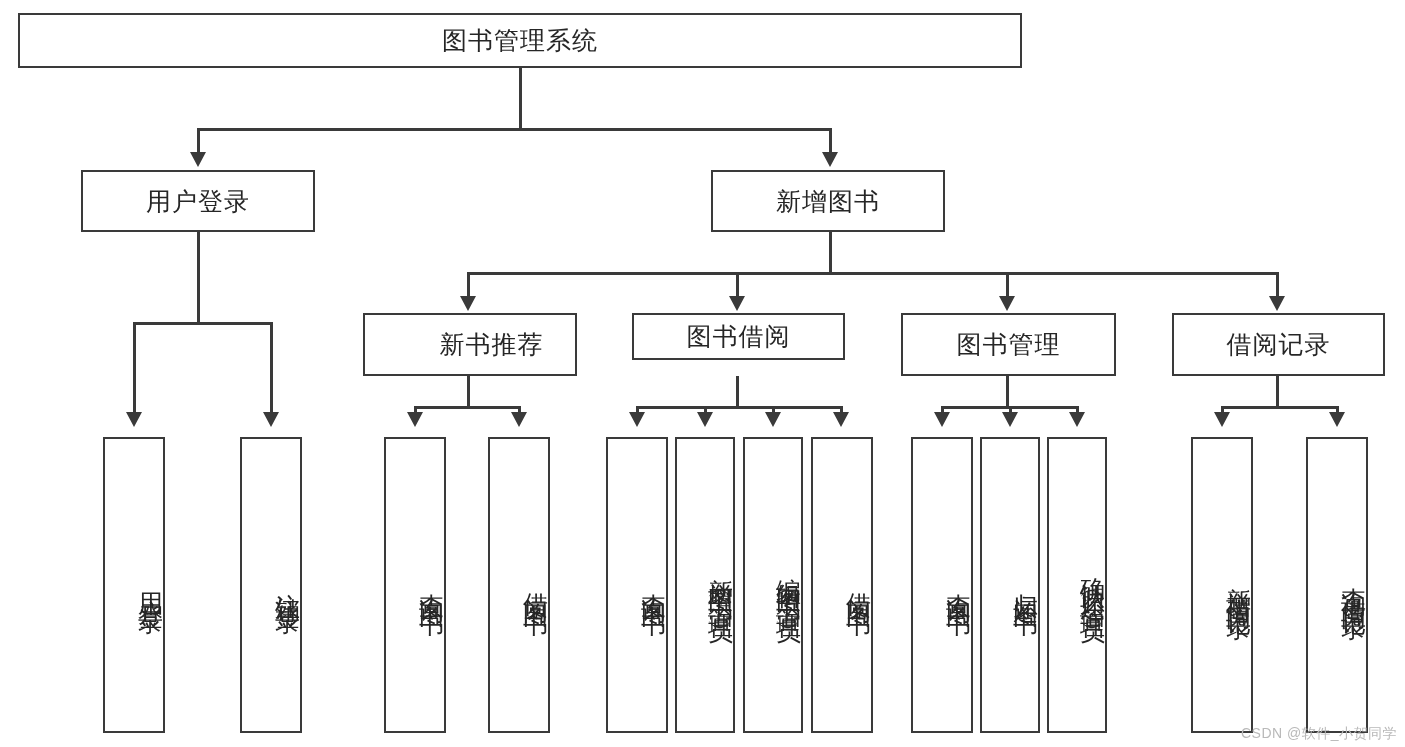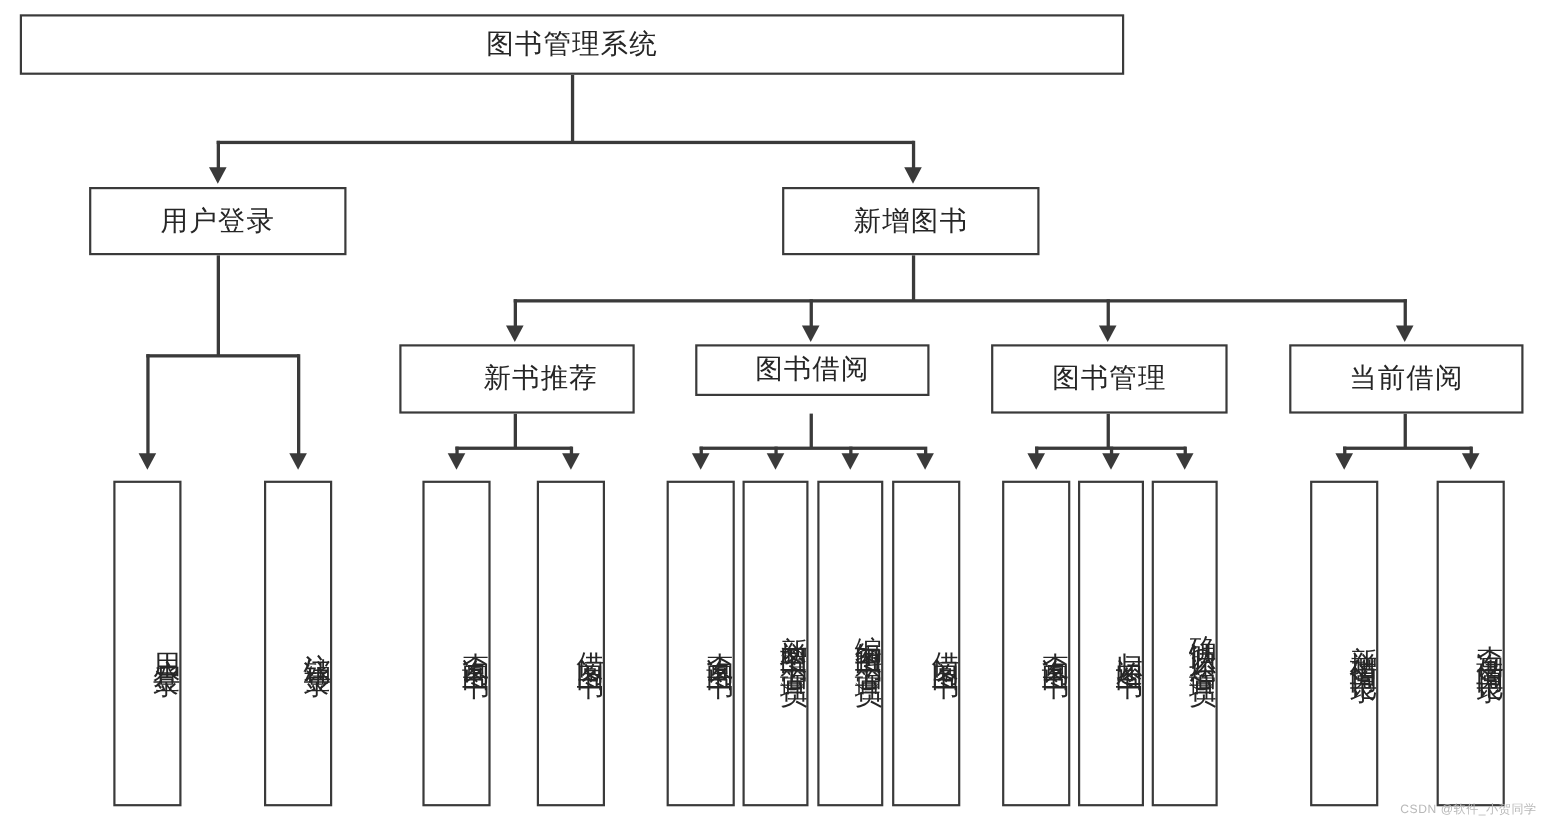--- a/index.html
+++ b/index.html
@@ -57,21 +57,21 @@
     border-right:8px solid transparent;
     border-top:15px solid #3a3a3a;
     z-index:2;
   }
 
   
   #watermark{
     position:absolute;
     right:8px;
     bottom:4px;
-    font-size:11px;
+    font-size:14px;
     color:#b9b9b9;
     letter-spacing:0.5px;
     white-space:nowrap;
     z-index:5;
     font-family:"Liberation Sans","DejaVu Sans",sans-serif;
   }
 </style>
 </head>
 <body>
 
@@ -116,21 +116,21 @@
   <div class="node h" style="left:363px;top:313px;width:214px;height:63px;padding-left:43px;">
     <span>新书推荐</span>
   </div>
   <div class="node h" style="left:632px;top:313px;width:213px;height:47px;">
     <span>图书借阅</span>
   </div>
   <div class="node h" style="left:901px;top:313px;width:215px;height:63px;">
     <span>图书管理</span>
   </div>
   <div class="node h" style="left:1172px;top:313px;width:213px;height:63px;">
-    <span>当前借阅</span>
+    <span>借阅记录</span>
   </div>
 
   <div class="vline" style="left:467px;top:376px;height:32px;"></div>
   <div class="hline" style="left:414px;top:406px;width:106px;"></div>
   <div class="vline" style="left:414px;top:406px;height:9px;"></div>
   <div class="arrow" style="left:407px;top:412px;"></div>
   <div class="vline" style="left:518px;top:406px;height:9px;"></div>
   <div class="arrow" style="left:511px;top:412px;"></div>
 
   <div class="vline" style="left:736px;top:376px;height:32px;"></div>

